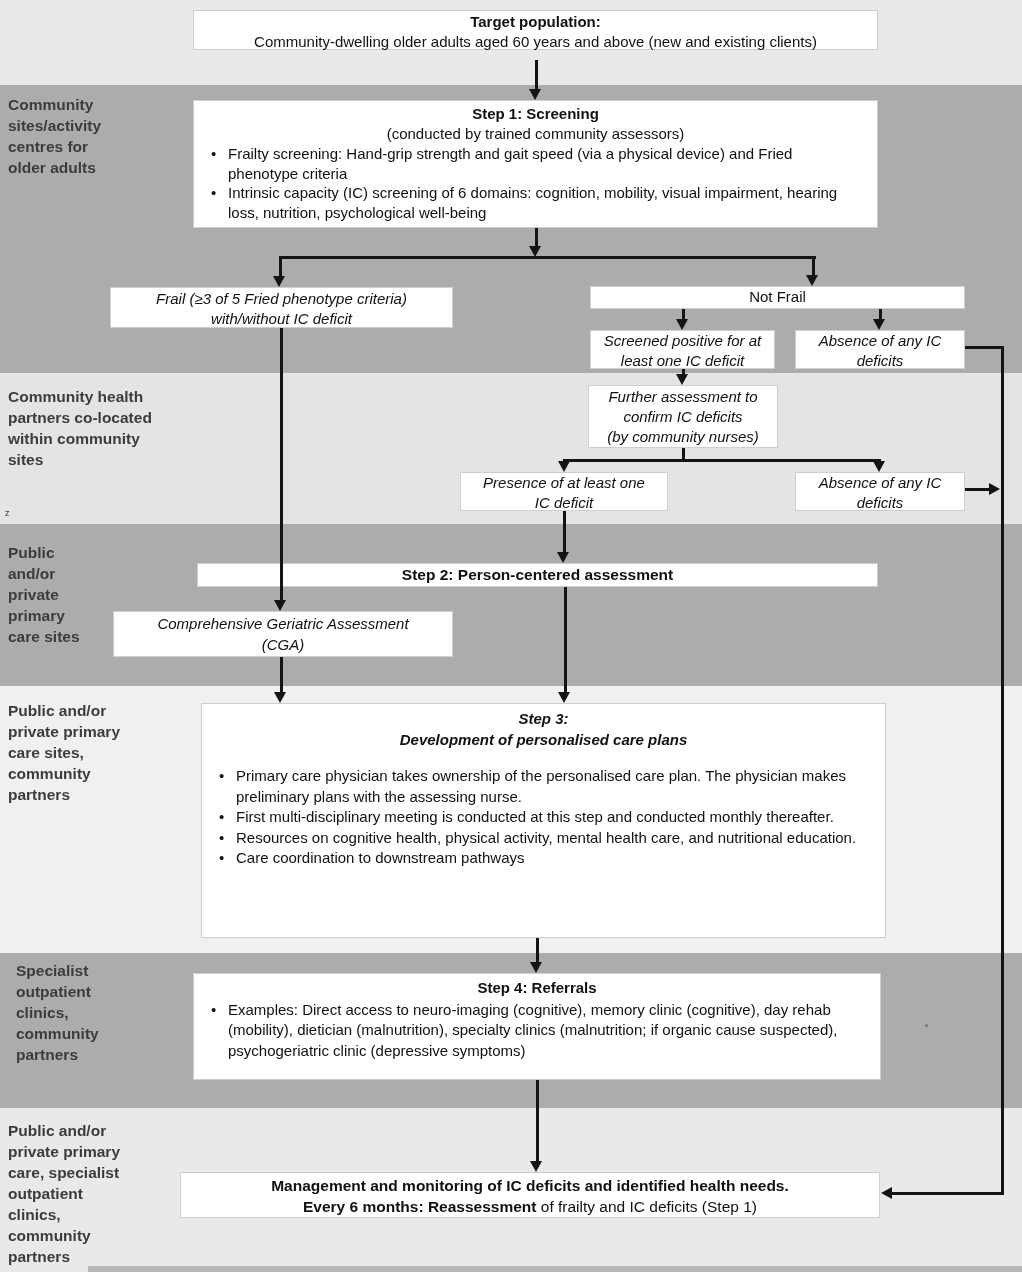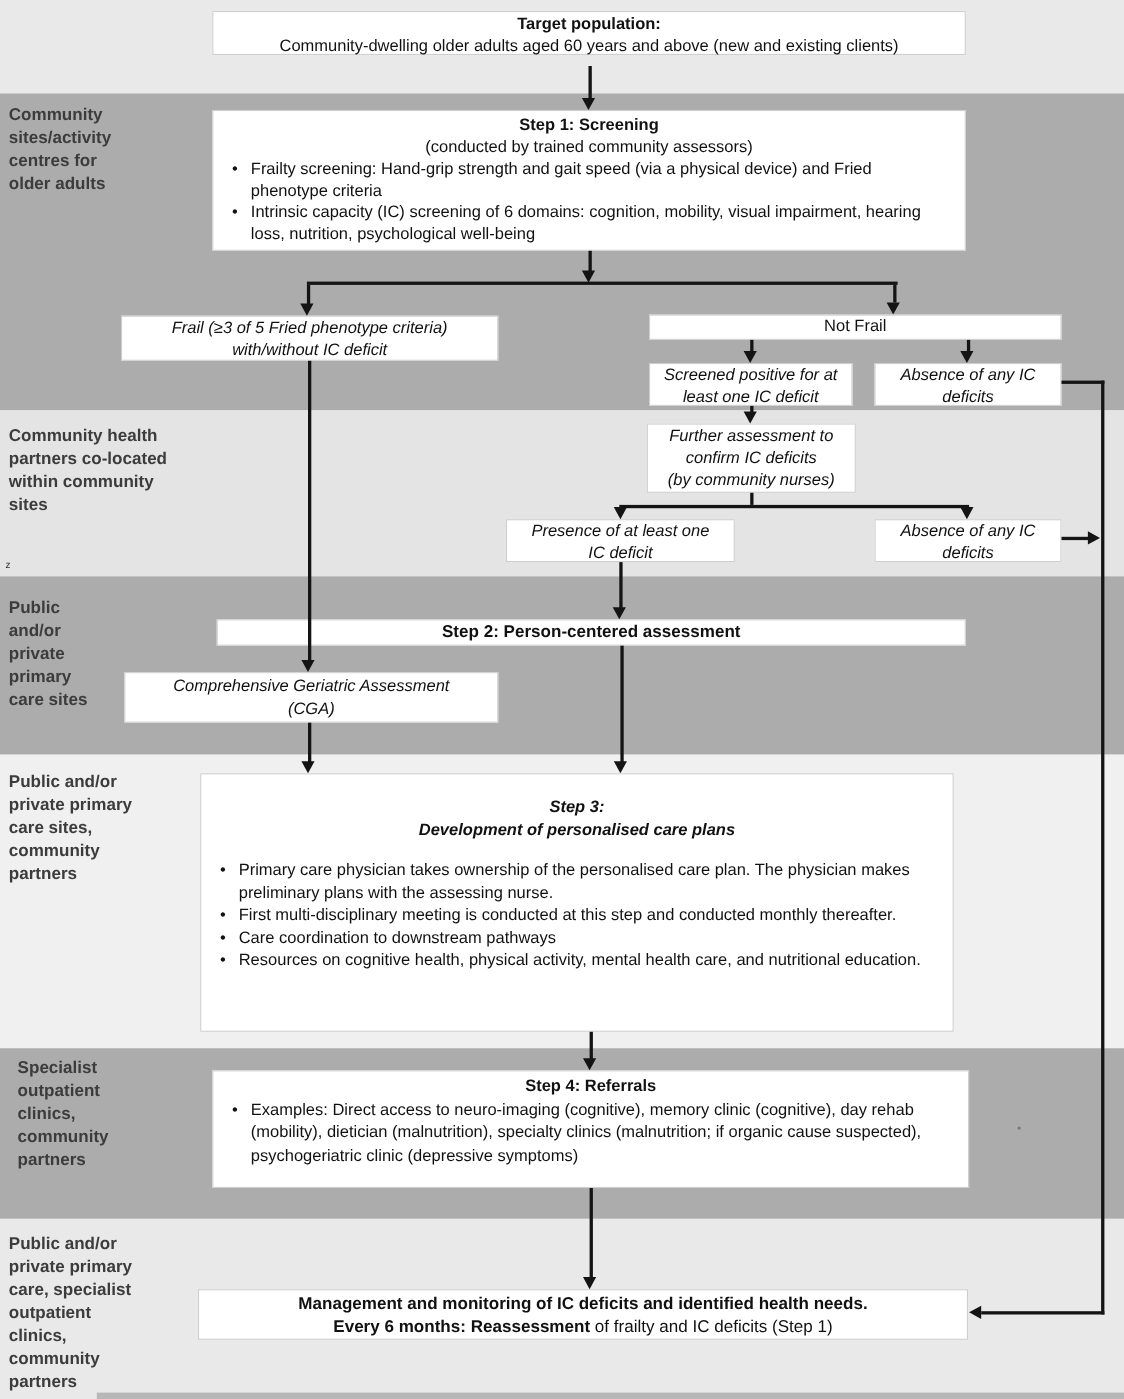--- a/index.html
+++ b/index.html
@@ -113,28 +113,28 @@
 
   <div class="box pre" style="left:460px;top:472px;width:208px;height:39px;">Presence of at least one
 IC deficit</div>
   <div class="box pre" style="left:795px;top:472px;width:170px;height:39px;">Absence of any IC
 deficits</div>
 
   <div class="box bold" style="left:197px;top:563px;width:681px;height:24px;line-height:22px;font-size:15.5px;text-align:center;">Step 2: Person-centered assessment</div>
   <div class="box pre" style="left:113px;top:611px;width:340px;height:46px;padding-top:2px;line-height:20.5px;">Comprehensive Geriatric Assessment
 (CGA)</div>
 
-  <div class="box" style="left:182px;top:703px;width:685px;height:235px;padding-top:20px;line-height:20.5px;">
+  <div class="box" style="left:201px;top:703px;width:685px;height:235px;padding-top:5px;line-height:20.5px;">
     <div class="bold pre">Step 3:
 Development of personalised care plans</div>
     <ul class="bullets" style="margin-top:16px;">
       <li>Primary care physician takes ownership of the personalised care plan. The physician makes preliminary plans with the assessing nurse.</li>
       <li>First multi-disciplinary meeting is conducted at this step and conducted monthly thereafter.</li>
+      <li>Resources on cognitive health, physical activity, mental health care, and nutritional education.</li>
       <li>Care coordination to downstream pathways</li>
-      <li>Resources on cognitive health, physical activity, mental health care, and nutritional education.</li>
     </ul>
   </div>
 
   <div class="box" style="left:193px;top:973px;width:688px;height:107px;padding-top:4px;line-height:20.5px;">
     <div class="bold">Step 4: Referrals</div>
     <ul class="bullets">
       <li>Examples: Direct access to neuro-imaging (cognitive), memory clinic (cognitive), day rehab (mobility), dietician (malnutrition), specialty clinics (malnutrition; if organic cause suspected), psychogeriatric clinic (depressive symptoms)</li>
     </ul>
   </div>
 

